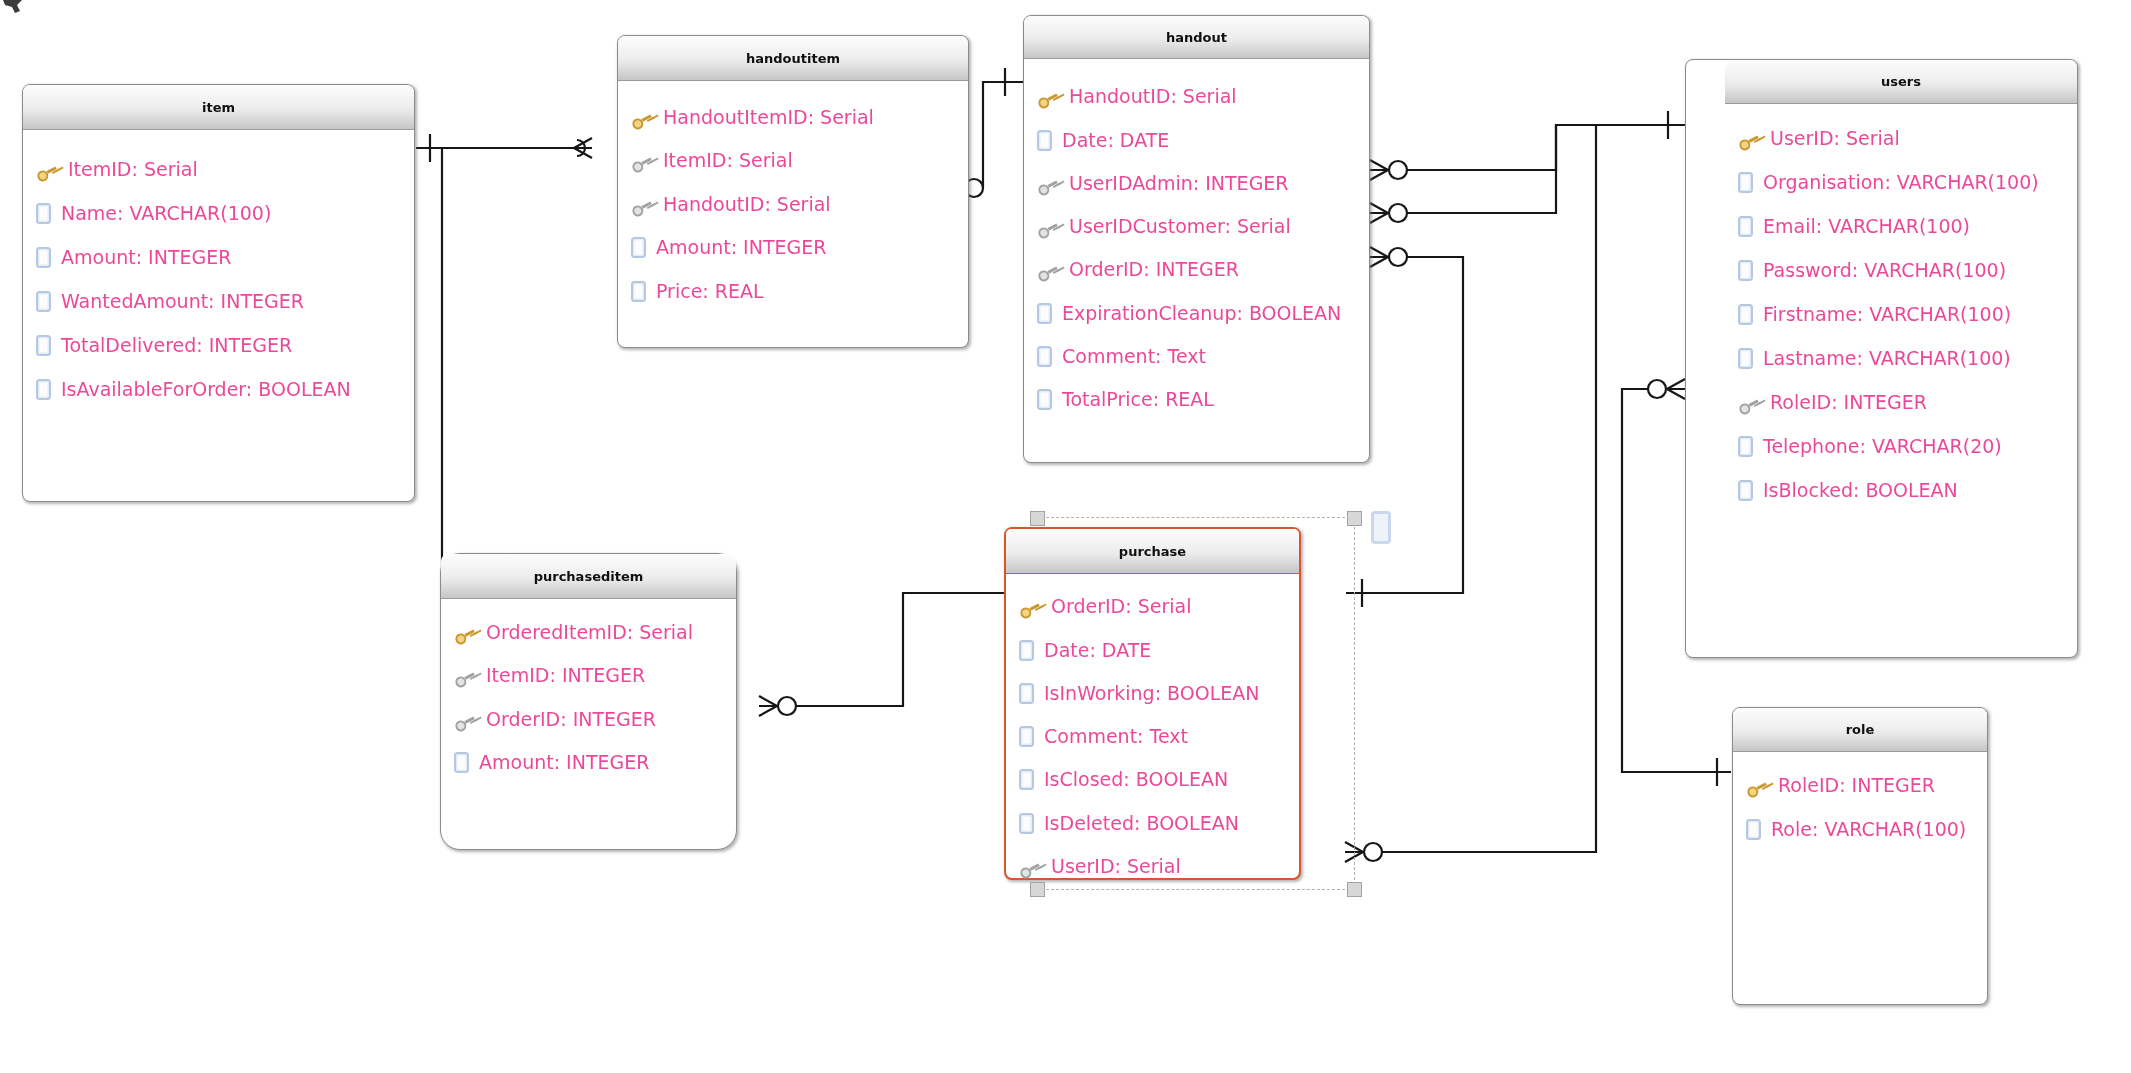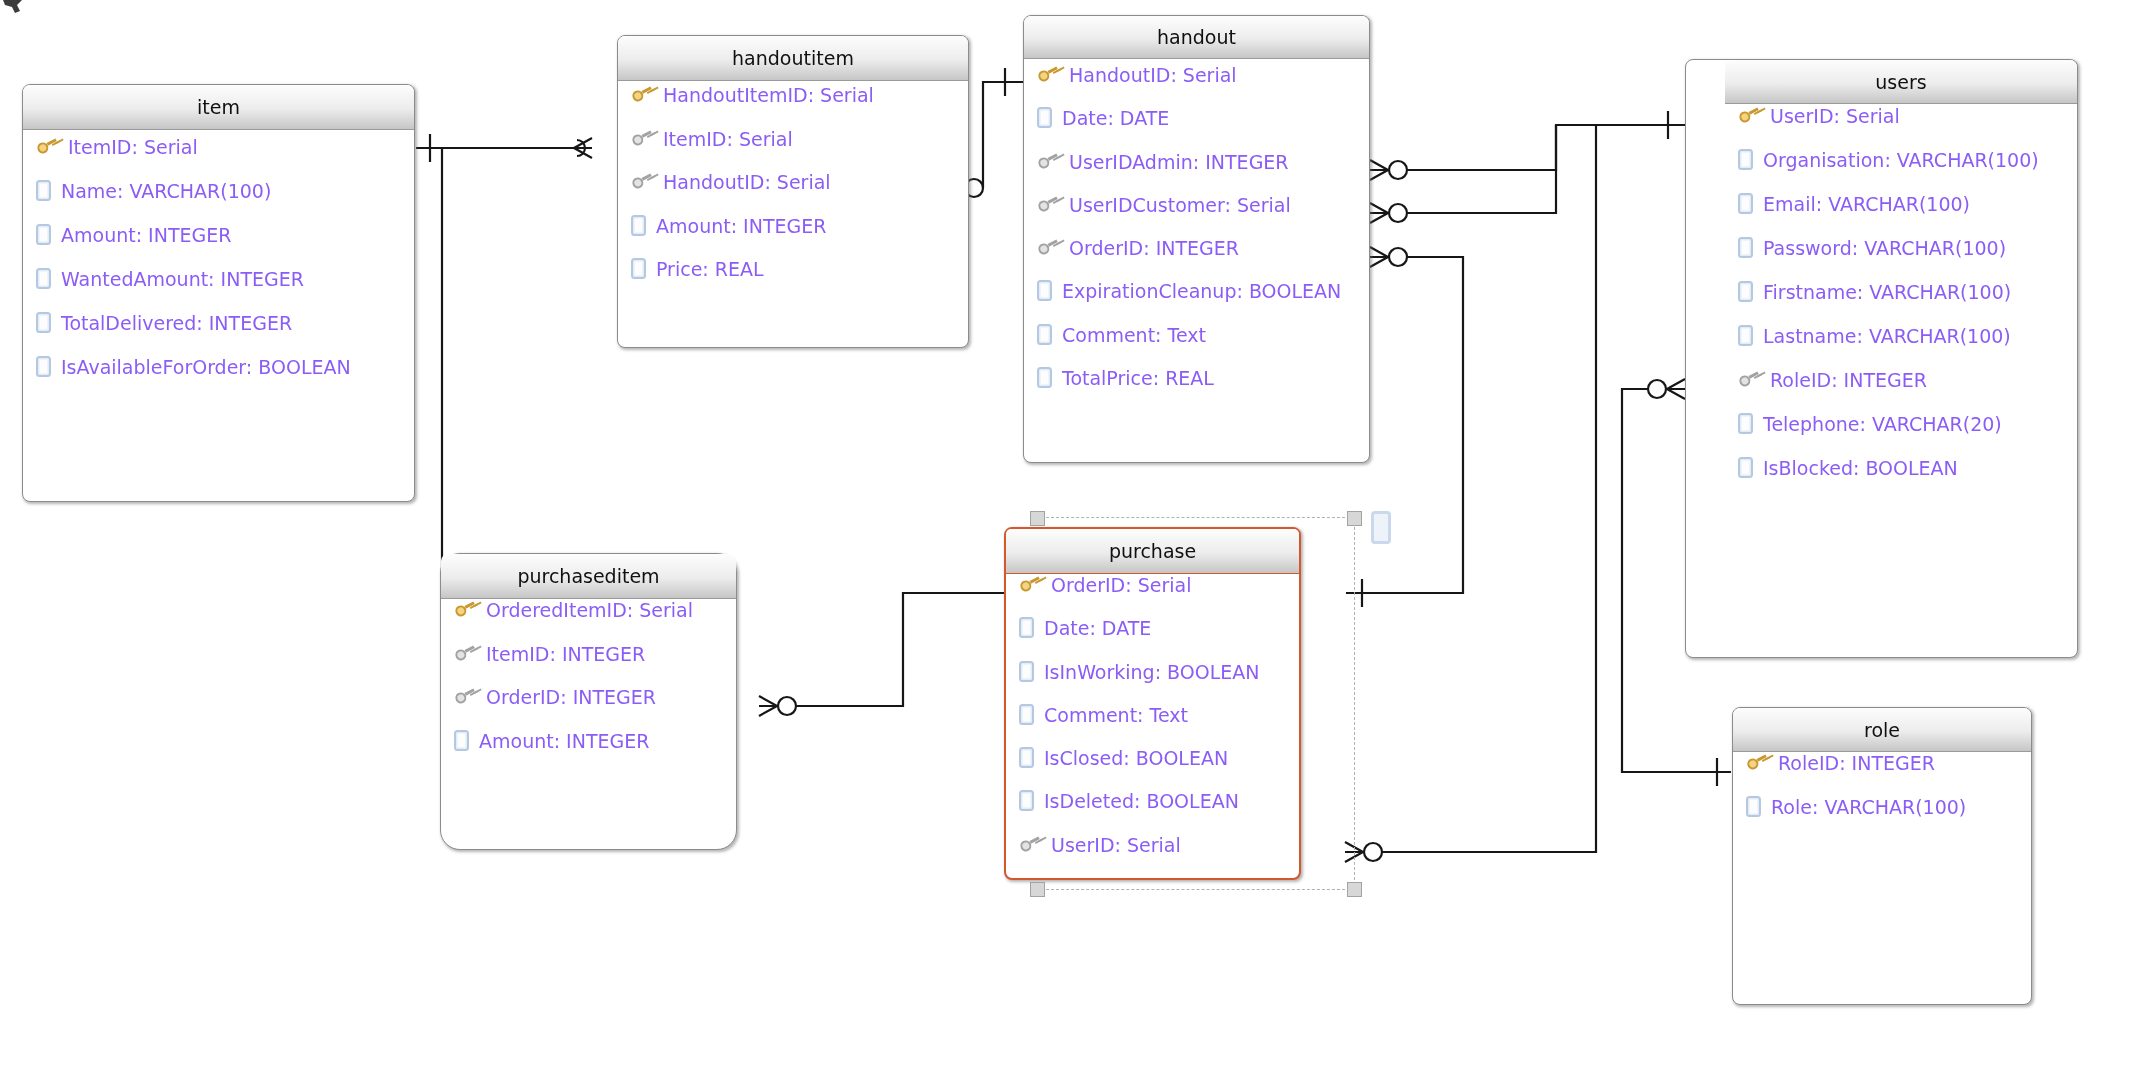--- a/index.html
+++ b/index.html
@@ -23,27 +23,27 @@
              border:3px solid #c9d8ec;border-radius:4px;background:#eef3fa;z-index:3;}
 
   #cursor{position:absolute;left:0;top:0;z-index:6;}
 
   
   .table{position:absolute;box-sizing:border-box;background:#fff;
          border:1px solid #8b8b8b;border-radius:8px;
          box-shadow:1.5px 1.5px 3px rgba(110,110,110,.5);z-index:2;}
   .table.selected{border:2px solid #d4582e;}
   .thead{display:flex;align-items:center;justify-content:center;
-         height:var(--hh,43px);font-weight:normal;font-size:19px;color:#101010;
+         height:var(--hh,43px);font-weight:bold;font-size:13px;color:#101010;
          background:linear-gradient(#fdfdfd,#ececec 55%,#c6c6c6);
          border-bottom:1px solid #9a9a9a;border-radius:7px 7px 0 0;}
   .table.selected .thead{border-bottom:1px solid #d4582e;border-radius:5px 5px 0 0;}
   .rows{padding-top:var(--pt,0px);}
-  .row{display:flex;align-items:flex-start;height:var(--rh,43.5px);
-       padding-left:13px;gap:10px;font-size:19px;color:#8b5cf6;}
+  .row{display:flex;align-items:flex-end;height:var(--rh,43.5px);
+       padding-left:13px;gap:10px;font-size:19px;color:#ec4899;}
   .lbl{white-space:nowrap;}
 
   
   .ic{display:inline-block;position:relative;flex:0 0 auto;}
   .ic[data-icon="column"]{width:11px;height:17px;border:2px solid #b5c8e2;
       border-radius:3.5px;background:#fdfdfe;box-shadow:inset 0 0 0 1.5px #e3ecf7;}
   .ic[data-icon="key"],.ic[data-icon="key-fk"]{width:22px;height:16px;transform:rotate(-28deg);}
   .ic[data-icon="key"]{--kc:#c9982f;--kb:#f2d483;}
   .ic[data-icon="key-fk"]{--kc:#a2a2a2;--kb:#e3e3e3;}
   .ic[data-icon="key"]::before,.ic[data-icon="key-fk"]::before{content:"";position:absolute;
@@ -327,21 +327,21 @@
       <span class="ic" data-icon="column"></span>
       <span class="lbl">IsDeleted: BOOLEAN</span>
       </div>
     <div class="row">
       <span class="ic" data-icon="key-fk"></span>
       <span class="lbl">UserID: Serial</span>
       </div>
   </div>
 </div>
 
-<div class="table" style="left:1732px;top:707px;width:300px;height:298px;--hh:43px;">
+<div class="table" style="left:1732px;top:707px;width:256px;height:298px;--hh:43px;">
   <div class="thead">
     <span>role</span>
   </div>
   <div class="rows" style="--rh:44px;--pt:0px;">
     <div class="row">
       <span class="ic" data-icon="key"></span>
       <span class="lbl">RoleID: INTEGER</span>
       </div>
     <div class="row">
       <span class="ic" data-icon="column"></span>

